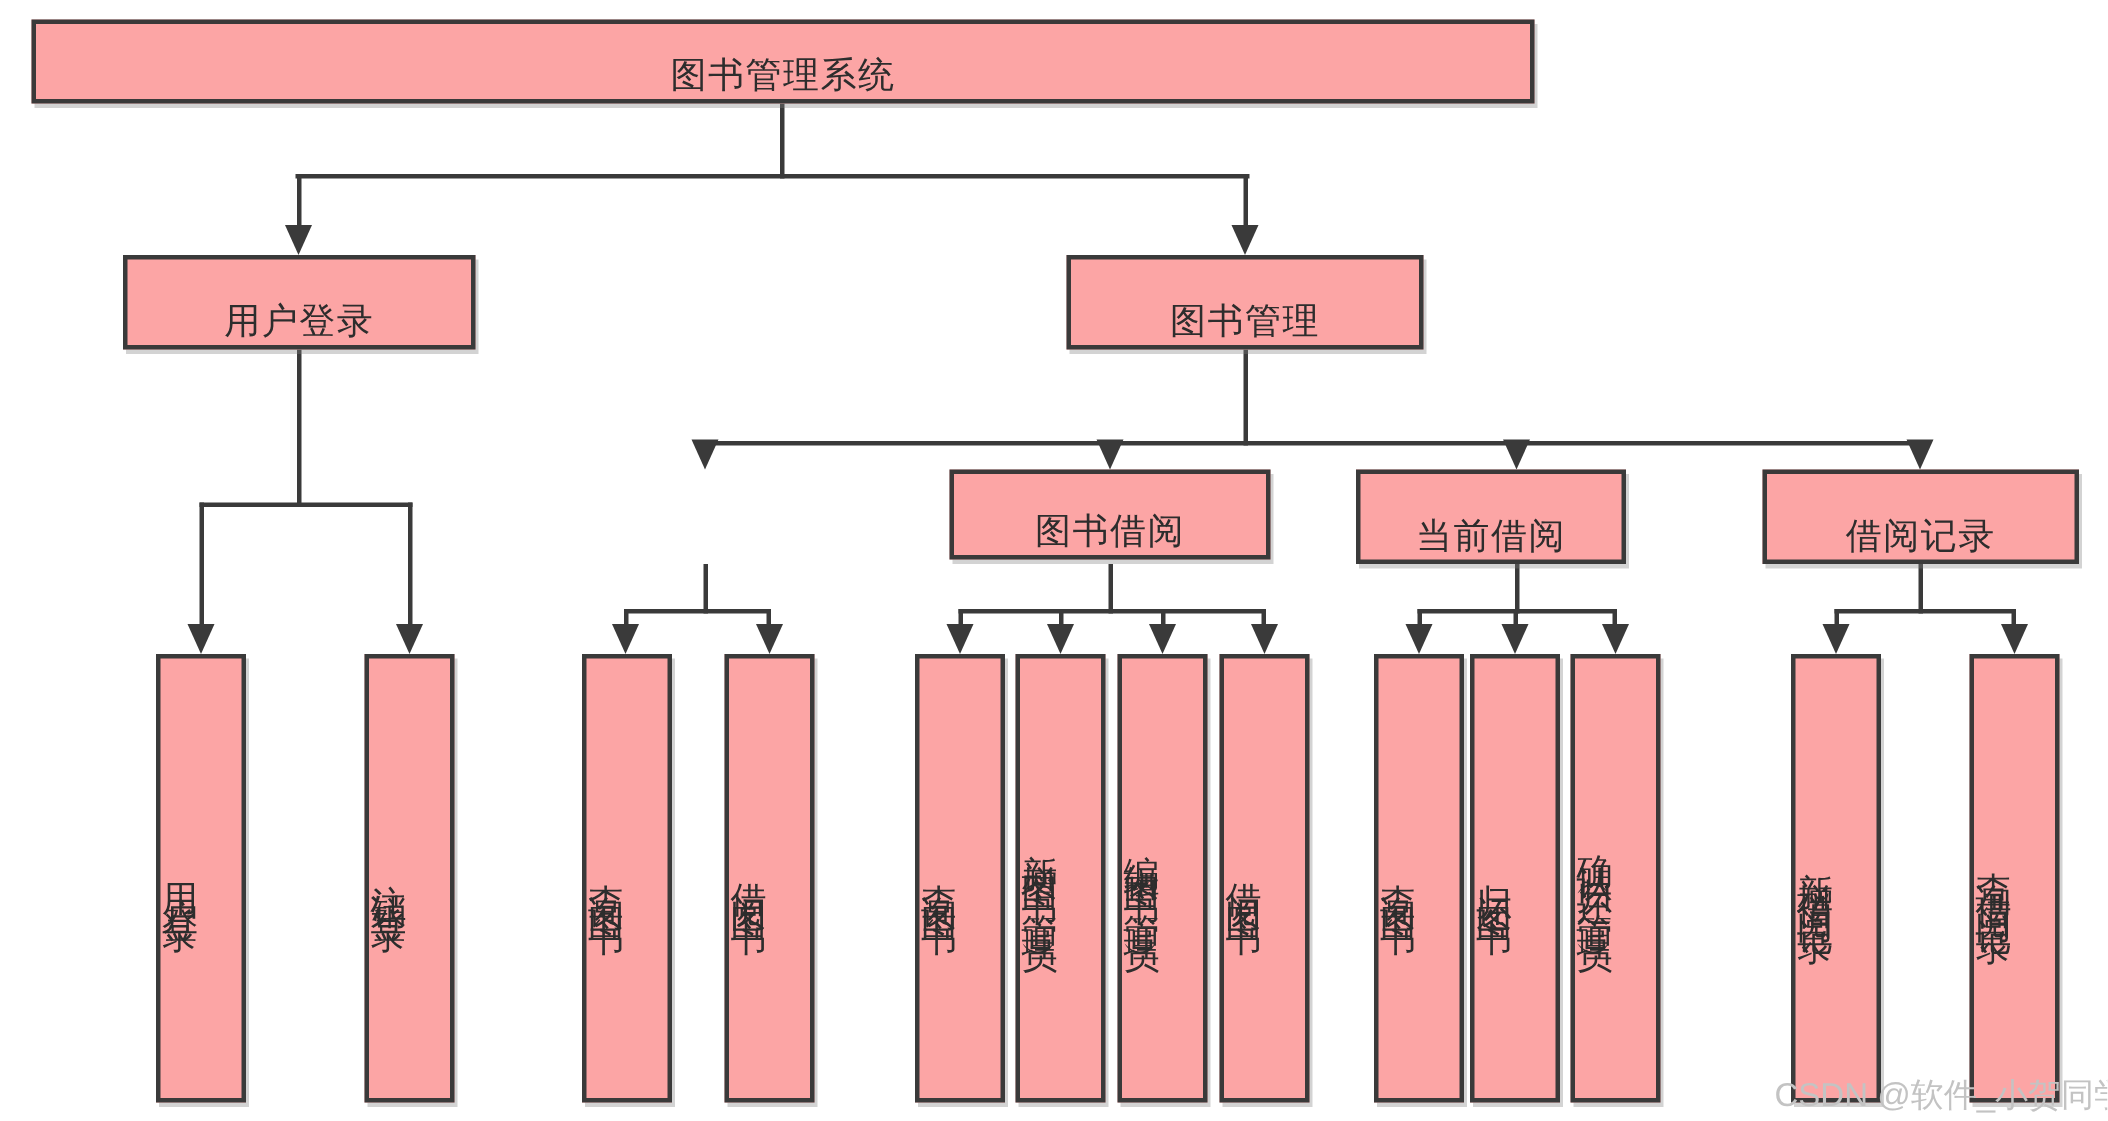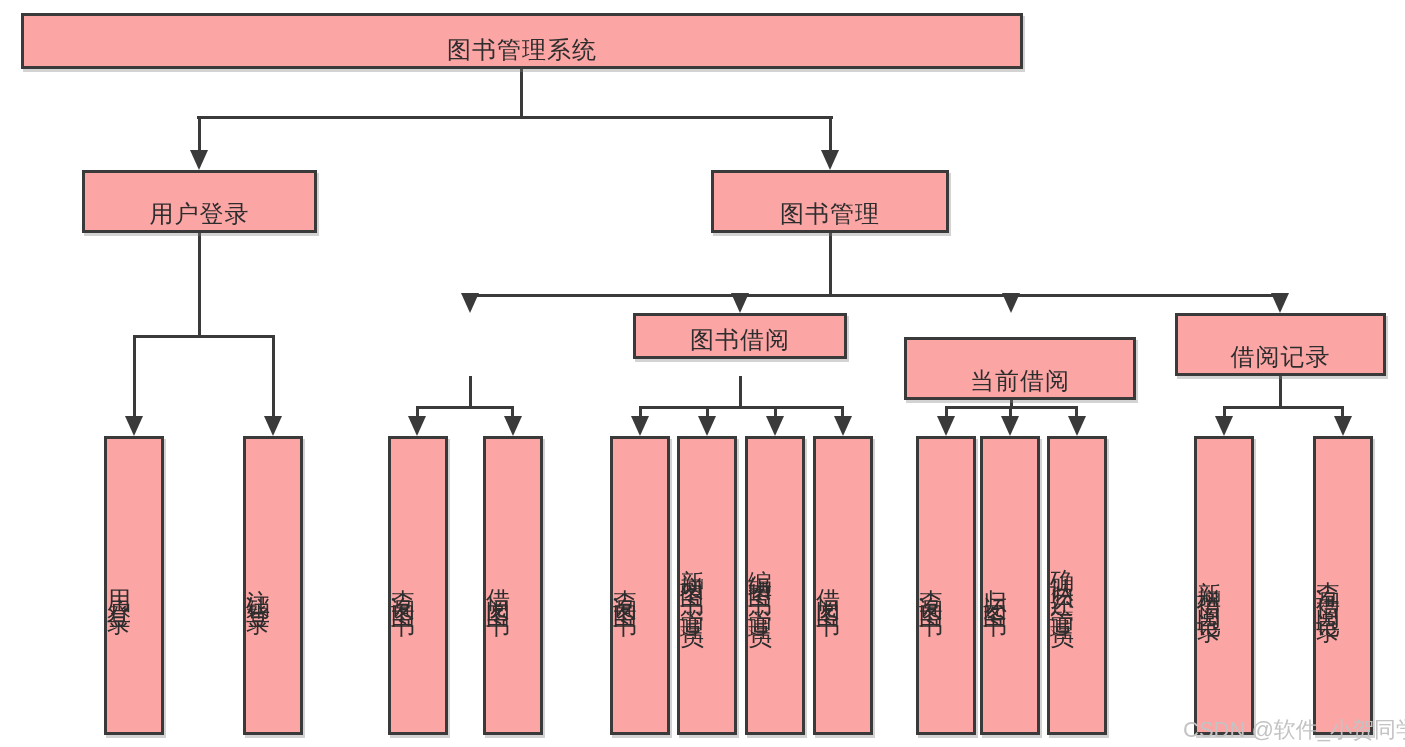--- a/index.html
+++ b/index.html
@@ -120,24 +120,24 @@
     <span>图书管理系统</span>
   </div>
 
   <div class="box hbox" style="left:82px;top:170px;width:235px;height:63px;">
     <span>用户登录</span>
   </div>
   <div class="box hbox" style="left:711px;top:170px;width:238px;height:63px;">
     <span>图书管理</span>
   </div>
 
-  <div class="box hbox" style="left:633px;top:313px;width:214px;height:46px;">
+  <div class="box hbox" style="left:633px;top:313px;width:214px;height:60px;">
     <span>图书借阅</span>
   </div>
-  <div class="box hbox" style="left:904px;top:313px;width:232px;height:63px;margin-top:24px;">
+  <div class="box hbox" style="left:904px;top:313px;width:180px;height:63px;">
     <span>当前借阅</span>
   </div>
   <div class="box hbox" style="left:1175px;top:313px;width:211px;height:63px;">
     <span>借阅记录</span>
   </div>
 
   <div class="box vbox" style="left:104px;top:436px;width:60px;height:299px;">
     <span>用户登录</span>
   </div>
   <div class="box vbox" style="left:243px;top:436px;width:60px;height:299px;">

